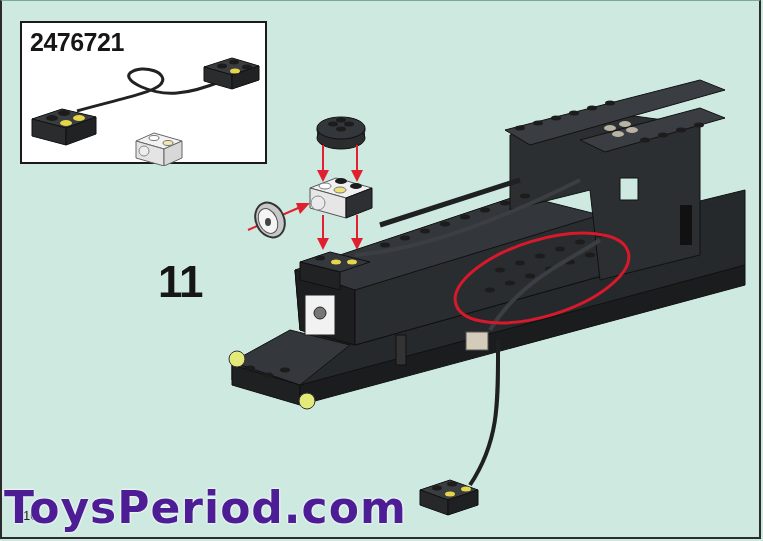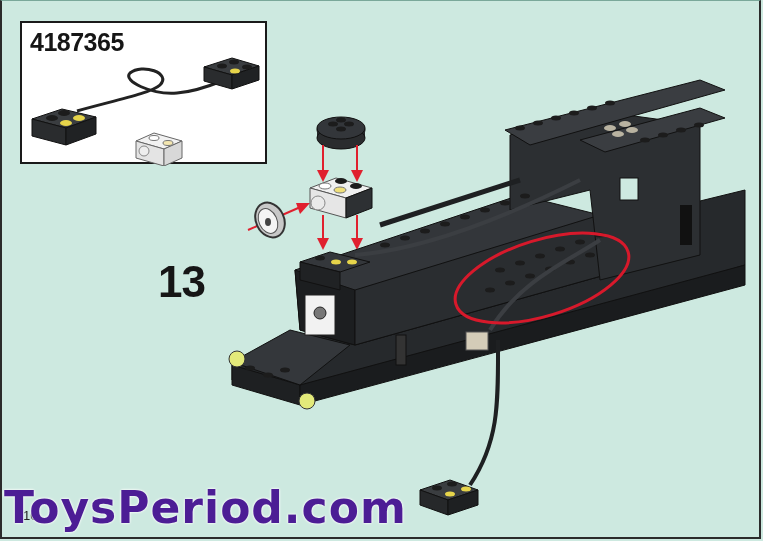--- a/index.html
+++ b/index.html
@@ -39,21 +39,21 @@
     z-index: 2;
   }
   svg { position: absolute; left: 0; top: 0; }
 </style>
 </head>
 <body>
 
 <div class="page-frame"></div>
 
 <div class="parts-box">
-  <div class="part-number">4187365</div>
+  <div class="part-number">2476721</div>
   <svg width="247" height="143" viewBox="0 0 247 143">
 
     <path d="M55 88 C 90 78, 130 70, 138 62 C 150 50, 120 40, 108 50 C 100 58, 130 72, 155 70 C 170 69, 185 64, 200 58" fill="none" stroke="#222" stroke-width="3"></path>
 
     <g>
       <polygon points="10,96 40,86 74,94 44,105" fill="#3a3d40" stroke="#111" stroke-width="1"></polygon>
       <polygon points="10,96 44,105 44,122 10,113" fill="#2a2c2e" stroke="#111" stroke-width="1"></polygon>
       <polygon points="44,105 74,94 74,111 44,122" fill="#202224" stroke="#111" stroke-width="1"></polygon>
       <ellipse cx="30" cy="95" rx="6" ry="3" fill="#1c1c1c"></ellipse>
       <ellipse cx="42" cy="90" rx="6" ry="3" fill="#1c1c1c"></ellipse>
@@ -75,21 +75,21 @@
       <polygon points="114,118 132,110 160,118 142,126" fill="#f2f2f2" stroke="#666" stroke-width="1"></polygon>
       <polygon points="114,118 142,126 142,143 114,135" fill="#e4e4e4" stroke="#666" stroke-width="1"></polygon>
       <polygon points="142,126 160,118 160,135 142,143" fill="#d8d8d8" stroke="#666" stroke-width="1"></polygon>
       <ellipse cx="132" cy="115" rx="5" ry="2.5" fill="#fff" stroke="#777"></ellipse>
       <ellipse cx="146" cy="120" rx="5" ry="2.5" fill="#f3e6b0" stroke="#777"></ellipse>
       <circle cx="122" cy="128" r="5" fill="#eee" stroke="#888"></circle>
     </g>
   </svg>
 </div>
 
-<div class="step-number">13</div>
+<div class="step-number">11</div>
 
 <svg width="763" height="541" viewBox="0 0 763 541">
 
   <g>
     <ellipse cx="341" cy="130" rx="24" ry="11" fill="#2f3235" stroke="#111"></ellipse>
     <rect x="317" y="130" width="48" height="8" fill="#26282a"></rect>
     <ellipse cx="341" cy="138" rx="24" ry="11" fill="#2a2c2e" stroke="#111"></ellipse>
     <ellipse cx="341" cy="128" rx="24" ry="11" fill="#33363a" stroke="#111"></ellipse>
     <ellipse cx="333" cy="124" rx="5" ry="2.5" fill="#1c1c1c"></ellipse>
     <ellipse cx="349" cy="124" rx="5" ry="2.5" fill="#1c1c1c"></ellipse>

